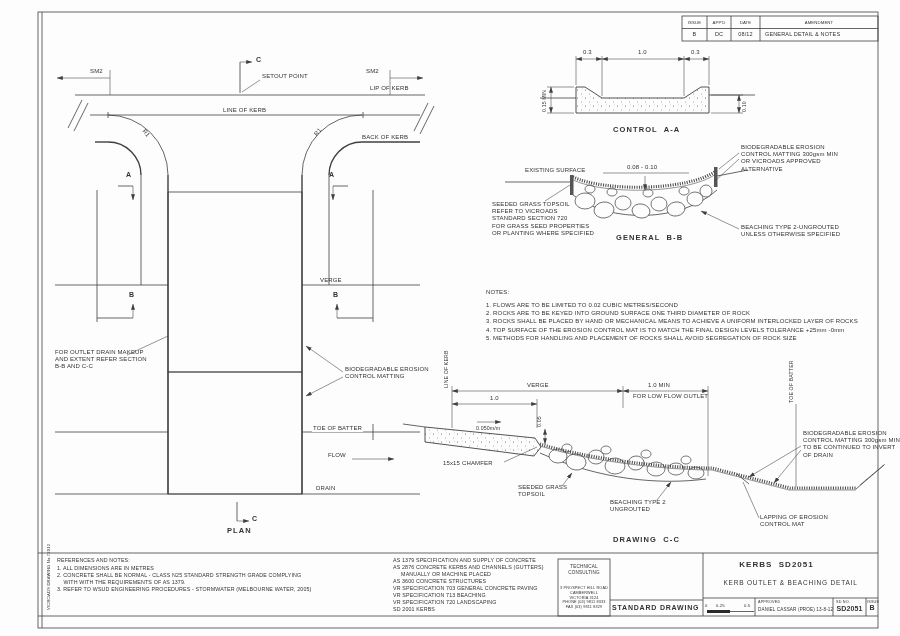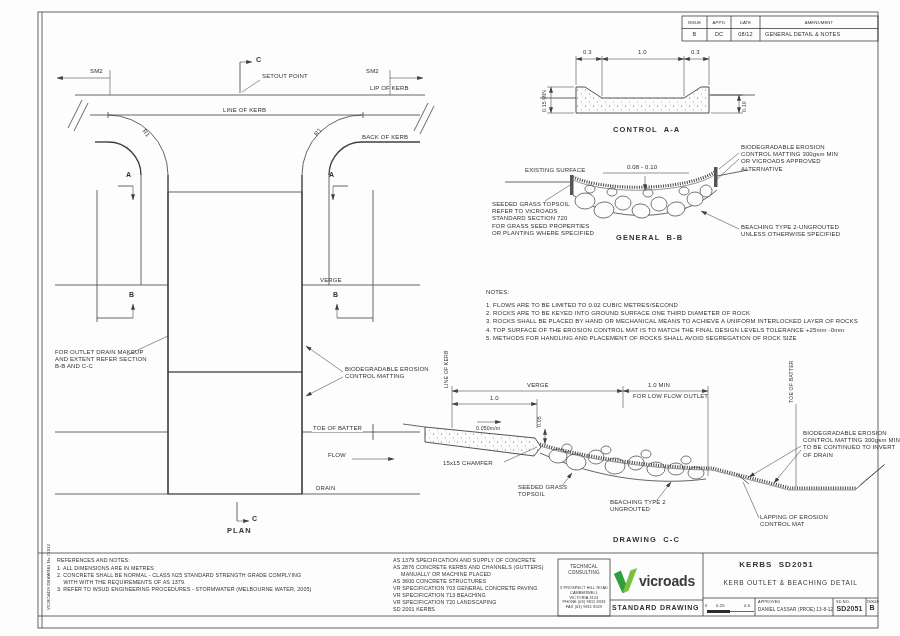--- a/index.html
+++ b/index.html
@@ -294,27 +294,20 @@
 SD 2001 KERBS</div>
 
 <div class="lbl ctr" style="left:560px;top:564px;width:48px;font-size:4.6px;line-height:5.6px">TECHNICAL
 CONSULTING</div>
 <div class="lbl ctr" style="left:560px;top:586px;width:48px;font-size:3.8px;line-height:4.8px">3 PROSPECT HILL ROAD
 CAMBERWELL
 VICTORIA 3124
 PHONE (03) 9811 8333
 FAX (03) 9811 8329</div>
 
-<div style="position:absolute;left:613px;top:565px;width:90px;height:32px;display:flex;align-items:center">
-  <svg width="26" height="28" viewBox="0 0 30 30">
-    <path d="M1,7 L9,3 L18,26 L11,29 Z" fill="#2f9e3f"></path>
-    <path d="M28,0 L18,26 L11,29 L20,3 Z" fill="#79c143"></path>
-  </svg>
-  <span class="brand">vicroads</span>
-</div>
 <div class="lbl caption" style="left:612px;top:604px">STANDARD DRAWING</div>
 
 <div class="lbl series ctr" style="left:703px;top:561px;width:147px">KERBS  SD2051</div>
 <div class="lbl subtitle ctr" style="left:703px;top:579px;width:175px">KERB OUTLET &amp; BEACHING DETAIL</div>
 <div class="lbl" style="left:705px;top:602px;font-size:4.2px">0</div>
 <div class="lbl" style="left:716px;top:602px;font-size:4.2px">0.25</div>
 <div class="lbl" style="left:744px;top:602px;font-size:4.2px">0.5</div>
 <div class="lbl" style="left:758px;top:599px;font-size:3.8px">APPROVED</div>
 <div class="lbl" style="left:758px;top:606px;font-size:4.6px">DANIEL CASSAR (PROE) 13-8-12</div>
 <div class="lbl" style="left:836px;top:599px;font-size:3.8px">SD NO.</div>

